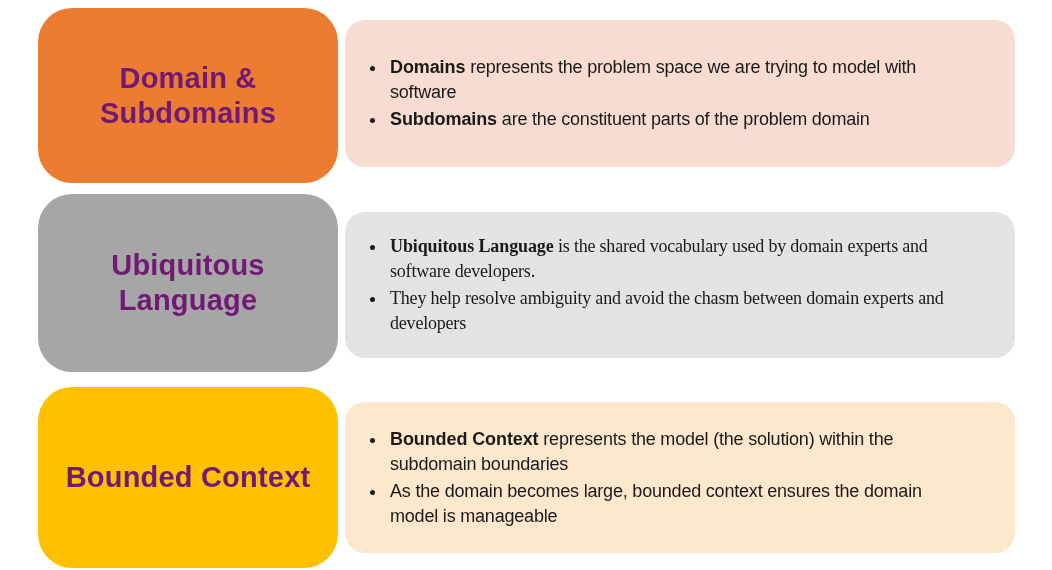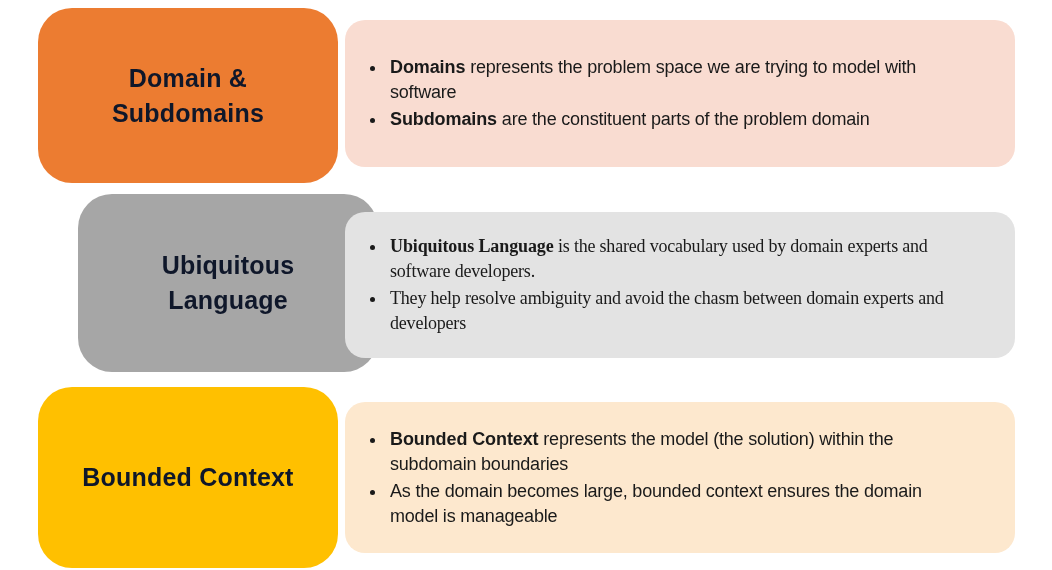--- a/index.html
+++ b/index.html
@@ -16,23 +16,23 @@
     position: absolute;
     left: 38px;
     width: 300px;
     border-radius: 34px;
     display: flex;
     align-items: center;
     justify-content: center;
     text-align: center;
   }
   .label-text {
-    color: #0f172a;
+    color: #701a75;
     font-weight: bold;
-    font-size: 25px;
+    font-size: 29px;
     line-height: 35px;
     white-space: pre-line;
     letter-spacing: 0.2px;
   }
   .panel {
     position: absolute;
     left: 345px;
     width: 670px;
     border-radius: 20px;
     display: flex;
@@ -73,21 +73,21 @@
     <div class="panel" style="background: rgb(249, 220, 209); align-items: center;">
       <ul class="bullets">
   <li><b>Domains</b><span> represents the problem space we are trying to model with software</span></li>
 
   <li><b>Subdomains</b><span> are the constituent parts of the problem domain</span></li>
 </ul>
     </div>
   </div>
 
   <div class="row">
-    <div class="label" style="background: rgb(166, 166, 166); margin-left: 40px;">
+    <div class="label" style="background: rgb(166, 166, 166);">
       <span class="label-text">Ubiquitous
 Language</span>
     </div>
     <div class="panel" style="background: rgb(227, 227, 227);">
       <ul class="bullets">
   <li><b>Ubiquitous Language</b><span> is the shared vocabulary used by domain experts and software developers.</span></li>
 
   <li><b></b><span>They help resolve ambiguity and avoid the chasm between domain experts and developers</span></li>
 </ul>
     </div>

